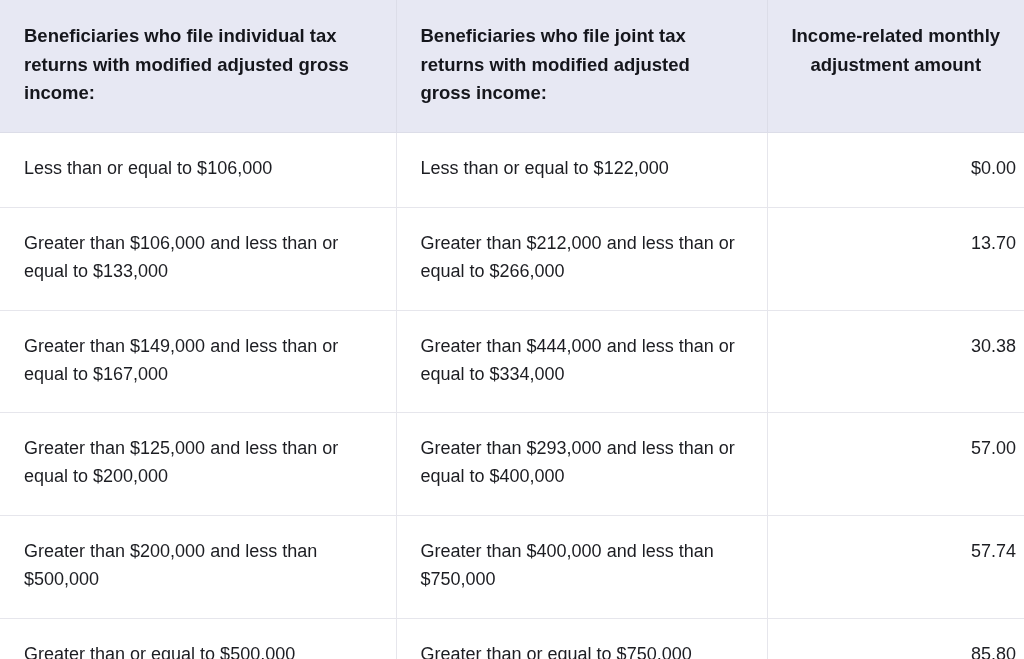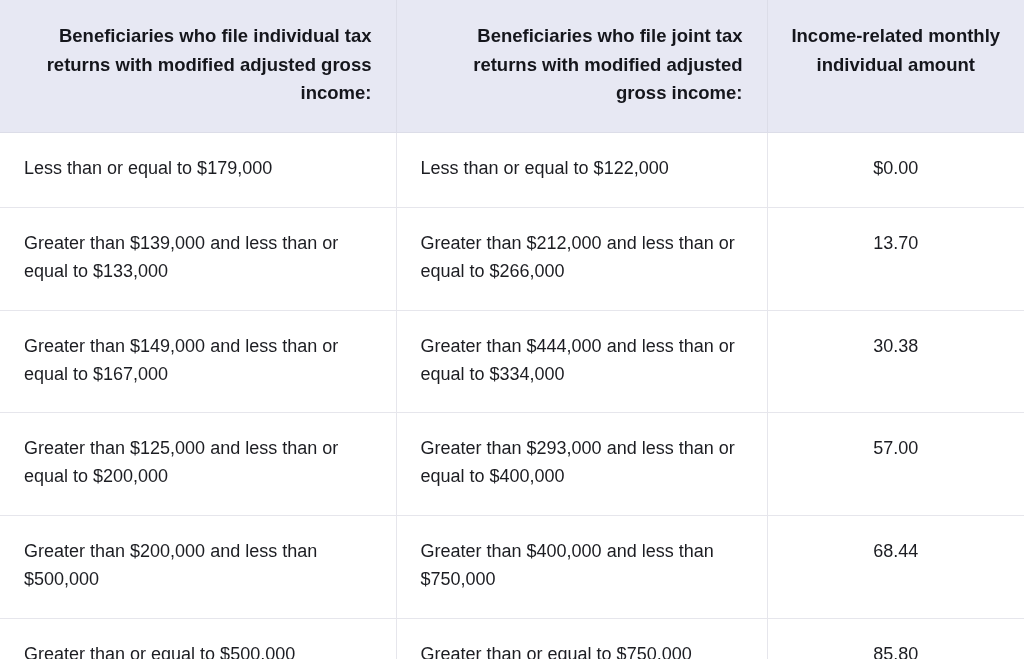--- a/index.html
+++ b/index.html
@@ -33,21 +33,21 @@
     font-weight: bold;
     line-height: 1.55;
     color: #15161c;
     padding: 22px 24px 24px 24px;
     vertical-align: top;
     border-bottom: 1px solid #dcdde8;
     box-sizing: border-box;
   }
   thead th.head-individual,
   thead th.head-joint {
-    text-align: right;
+    text-align: left;
     border-right: 1px solid #dcdde8;
     margin-left: 44px;
   }
   thead th.head-amount {
     text-align: center;
     padding-left: 18px;
     padding-right: 18px;
   }
 
   tbody td {
@@ -59,69 +59,69 @@
     border-bottom: 1px solid #e6e6ec;
     box-sizing: border-box;
     background: #ffffff;
   }
   tbody td.cell-individual,
   tbody td.cell-joint {
     text-align: left;
     border-right: 1px solid #e6e6ec;
   }
   tbody td.cell-amount {
-    text-align: center;
-    padding-right: 24px;
+    text-align: right;
+    padding-right: 8px;
   }
   tbody tr:last-child td {
     border-bottom: none;
   }
 </style>
 </head>
 <body>
 
 <div class="table-wrap">
   <table class="irmaa-table">
     <colgroup>
       <col class="col-individual">
       <col class="col-joint">
       <col class="col-amount">
     </colgroup>
     <thead>
       <tr>
         <th class="head-individual">Beneficiaries who file individual tax returns with modified adjusted gross income:</th>
         <th class="head-joint">Beneficiaries who file joint tax returns with modified adjusted gross income:</th>
-        <th class="head-amount">Income-related monthly individual amount</th>
+        <th class="head-amount">Income-related monthly adjustment amount</th>
       </tr>
     </thead>
     <tbody>
       <tr>
-        <td class="cell-individual">Less than or equal to $179,000</td>
+        <td class="cell-individual">Less than or equal to $106,000</td>
         <td class="cell-joint">Less than or equal to $122,000</td>
         <td class="cell-amount">$0.00</td>
       </tr>
       <tr>
-        <td class="cell-individual">Greater than $139,000 and less than or equal to $133,000</td>
+        <td class="cell-individual">Greater than $106,000 and less than or equal to $133,000</td>
         <td class="cell-joint">Greater than $212,000 and less than or equal to $266,000</td>
         <td class="cell-amount">13.70</td>
       </tr>
       <tr>
         <td class="cell-individual">Greater than $149,000 and less than or equal to $167,000</td>
         <td class="cell-joint">Greater than $444,000 and less than or equal to $334,000</td>
         <td class="cell-amount">30.38</td>
       </tr>
       <tr>
         <td class="cell-individual">Greater than $125,000 and less than or equal to $200,000</td>
         <td class="cell-joint">Greater than $293,000 and less than or equal to $400,000</td>
         <td class="cell-amount">57.00</td>
       </tr>
       <tr>
         <td class="cell-individual">Greater than $200,000 and less than $500,000</td>
         <td class="cell-joint">Greater than $400,000 and less than $750,000</td>
-        <td class="cell-amount">68.44</td>
+        <td class="cell-amount">57.74</td>
       </tr>
       <tr>
         <td class="cell-individual">Greater than or equal to $500,000</td>
         <td class="cell-joint">Greater than or equal to $750,000</td>
         <td class="cell-amount">85.80</td>
       </tr>
     </tbody>
   </table>
 </div>
 

